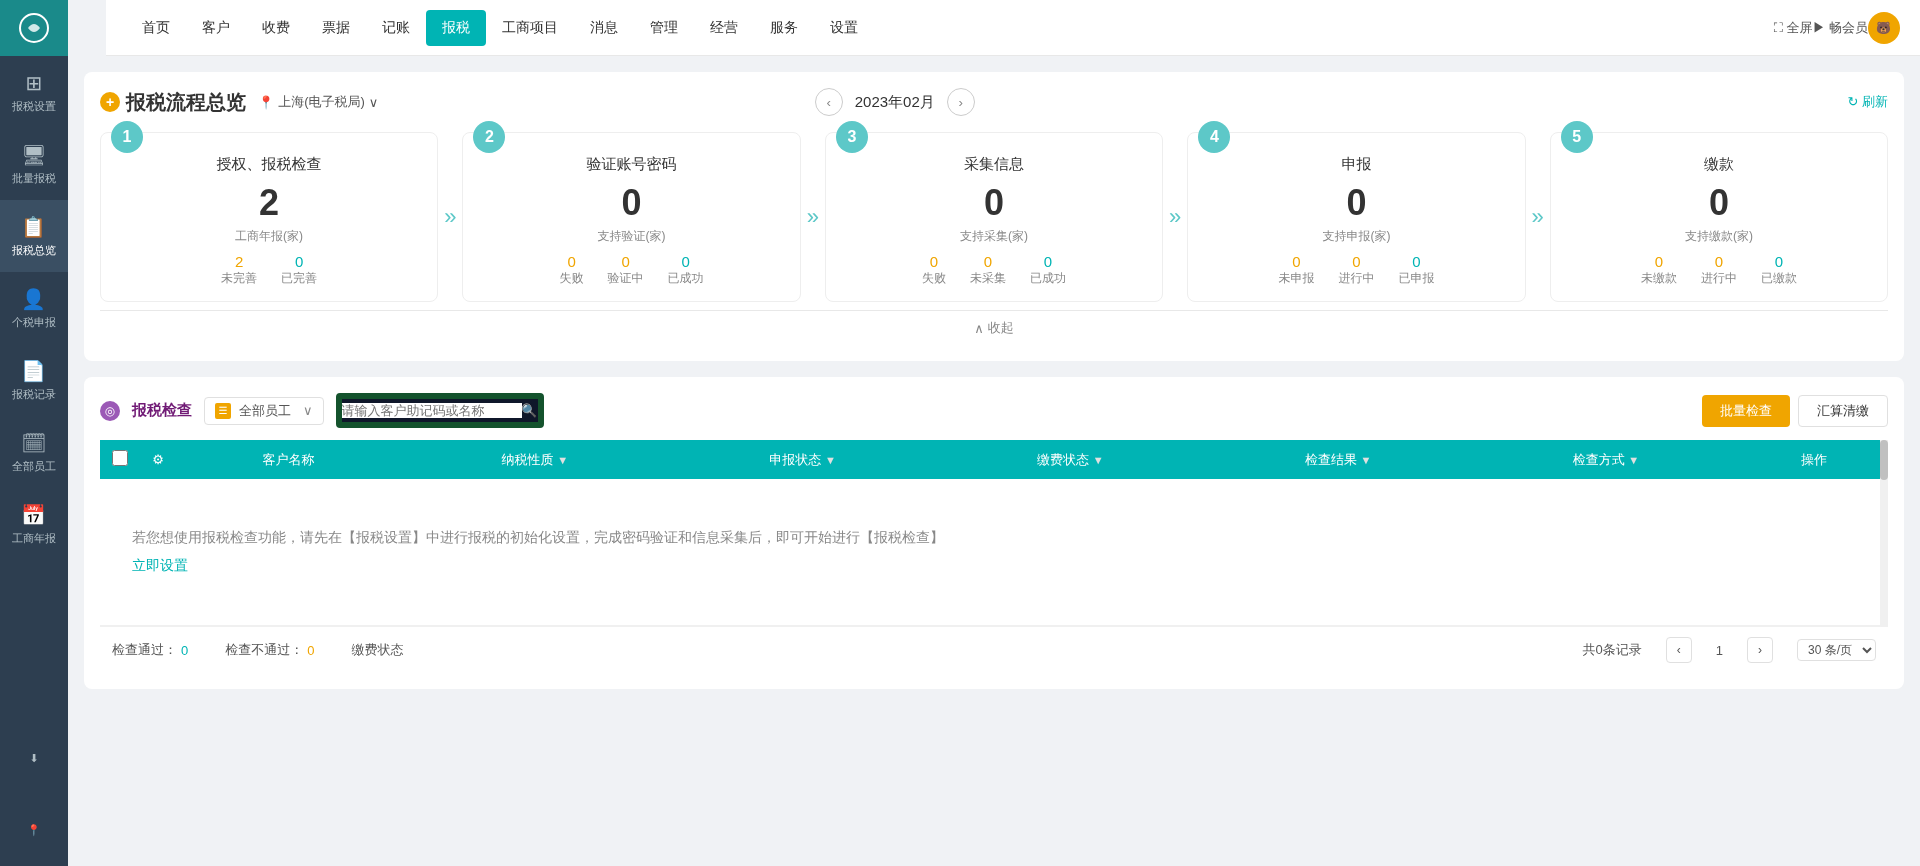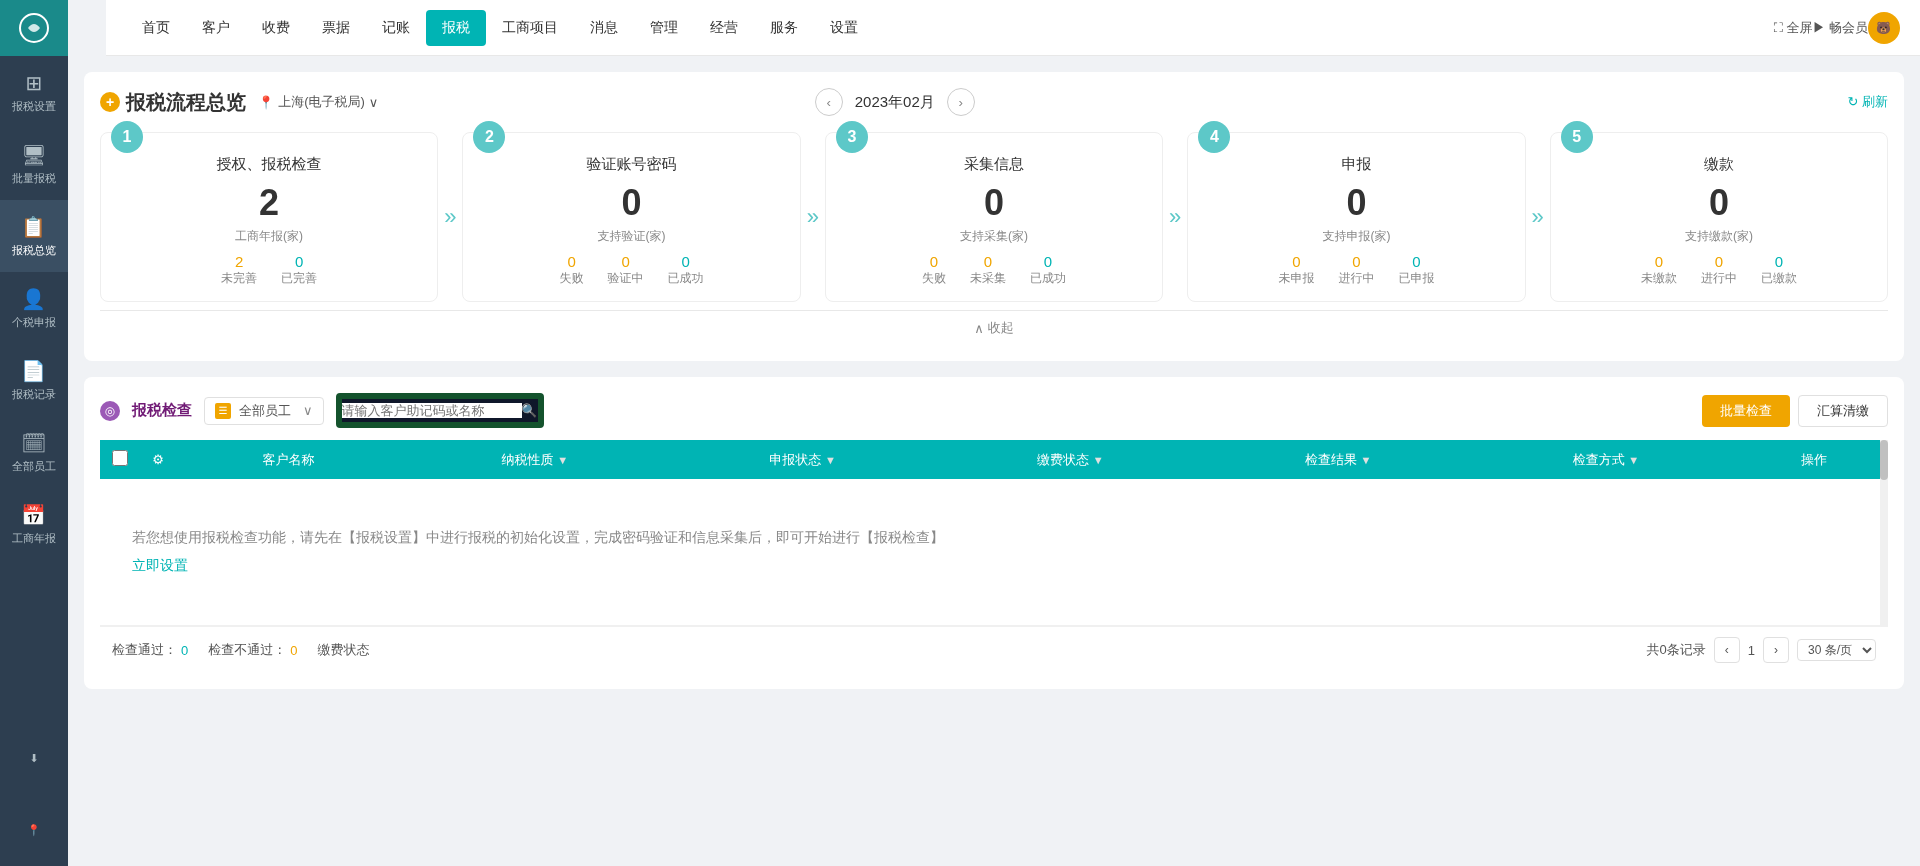--- a/index.html
+++ b/index.html
@@ -303,23 +303,23 @@
     
     .table-footer {
       display: flex;
       align-items: center;
       padding: 10px 12px;
       font-size: 13px;
       color: #555;
       background: white;
       border-top: 1px solid #f0f0f0;
     }
-    .table-footer-stats { display: flex; gap: 20px; align-items: flex-end; }
+    .table-footer-stats { display: flex; gap: 37px; align-items: flex-end; }
     .table-footer-stats span { display: flex; align-items: center; gap: 4px; }
-    .pagination { margin-left: auto; display: flex; align-items: center; gap: 8px; }
+    .pagination { margin-left: auto; display: flex; align-items: center; gap: 24px; }
     .page-btn {
       width: 26px;
       height: 26px;
       border: 1px solid #e0e0e0;
       border-radius: 4px;
       background: white;
       cursor: pointer;
       display: flex;
       align-items: center;
       justify-content: center;

